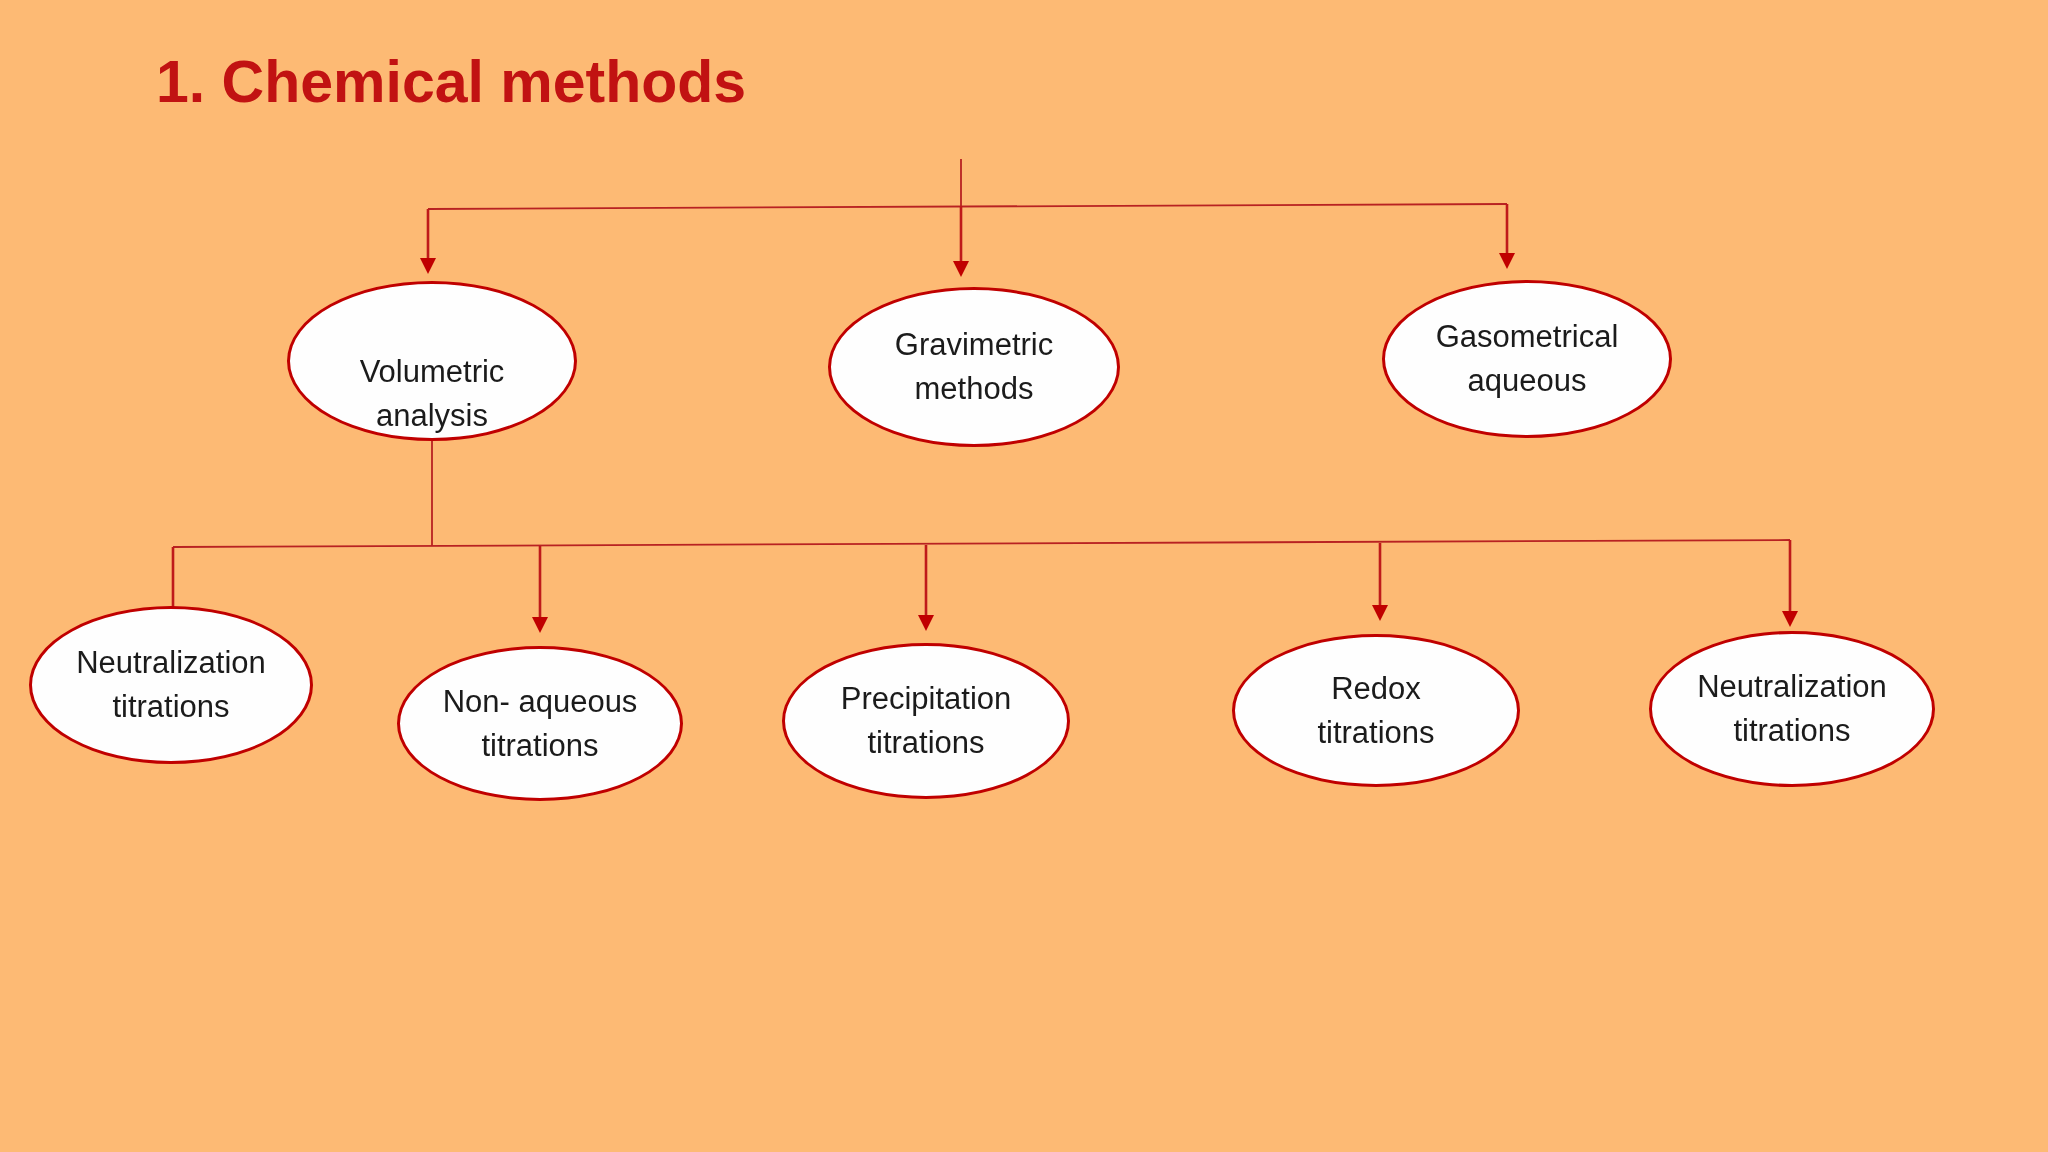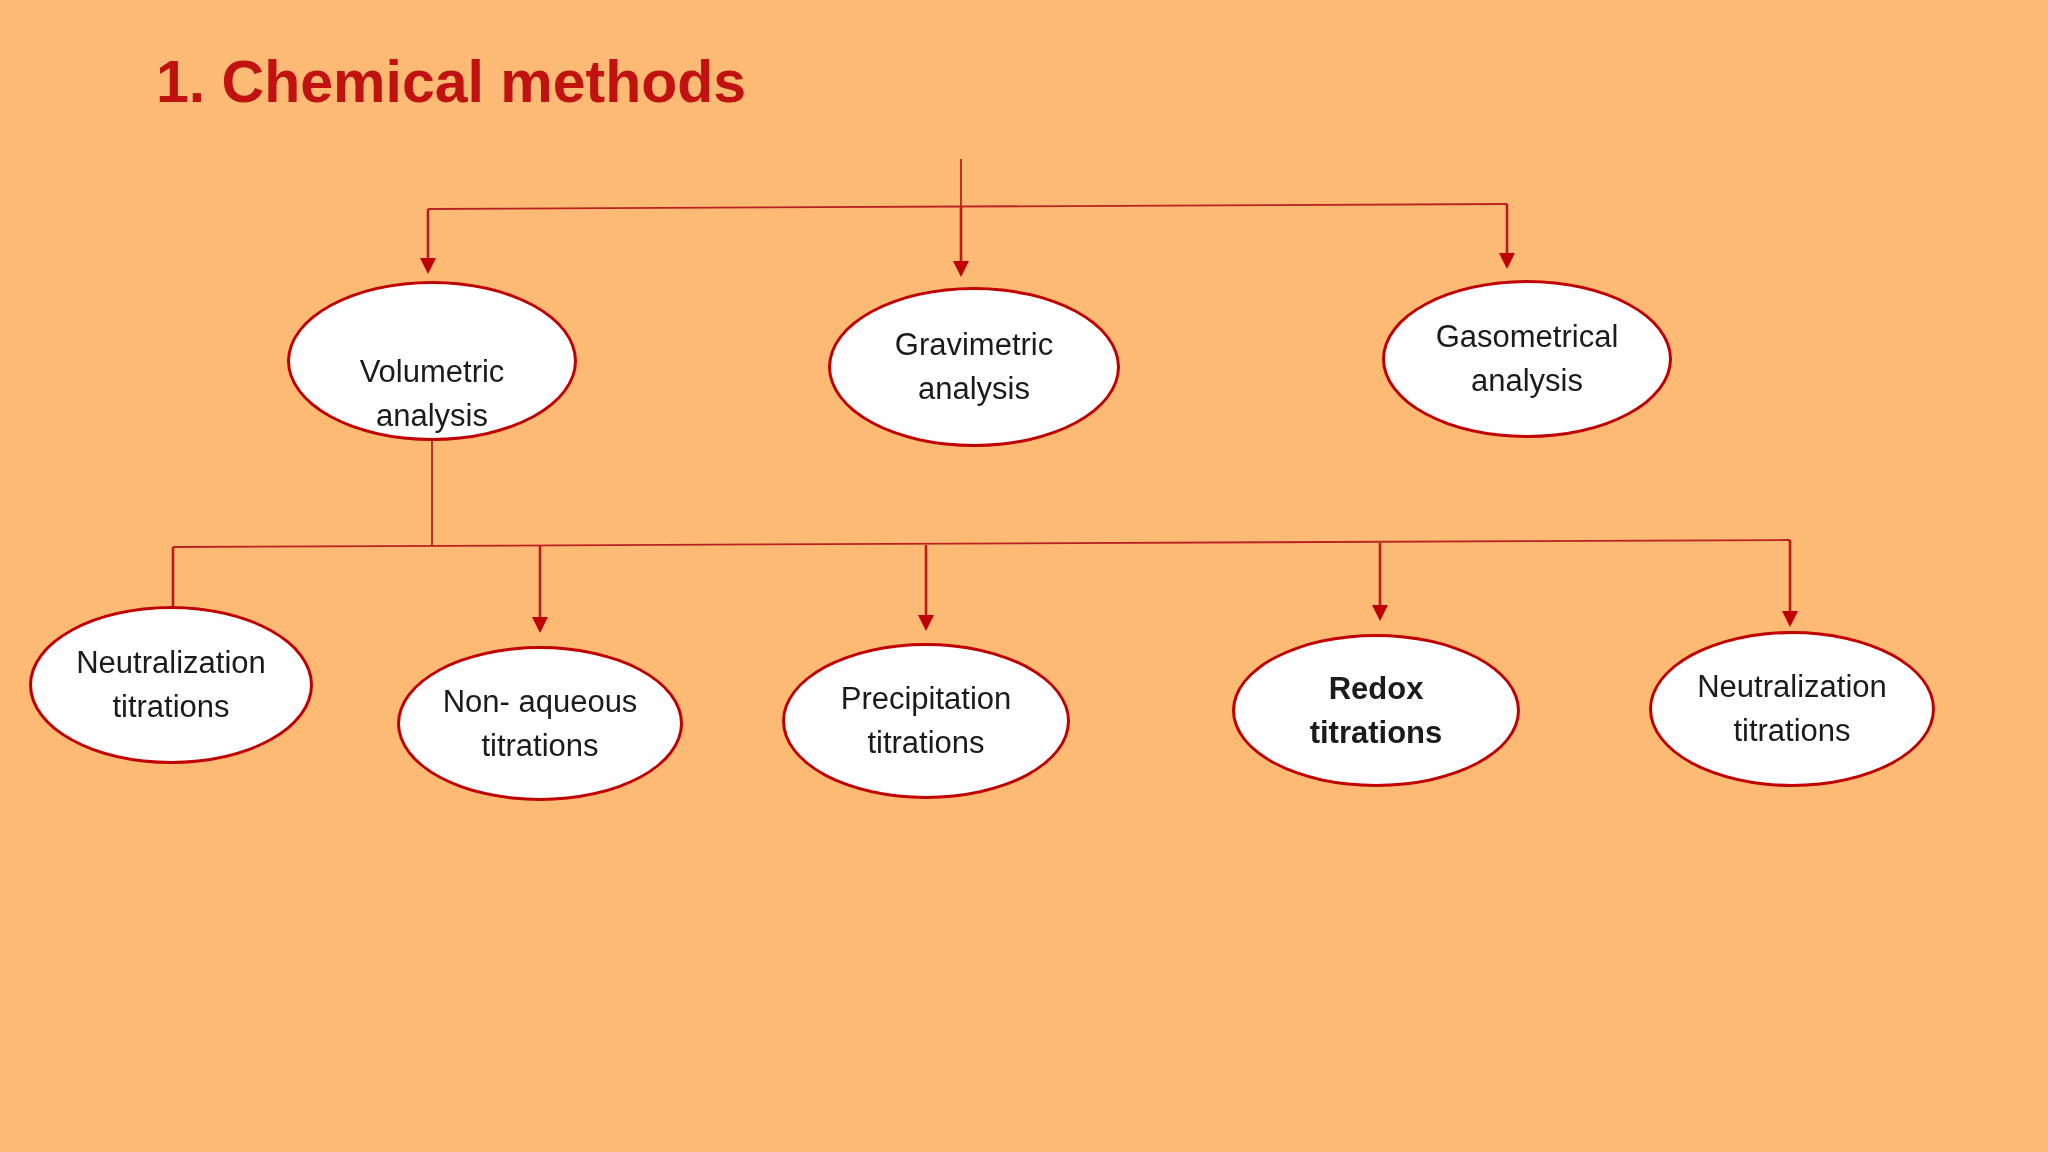--- a/index.html
+++ b/index.html
@@ -101,40 +101,40 @@
       </g>
     </g>
   </svg>
 
   <div class="node" style="left:287px; top:281px; width:290px; height:160px;align-items:flex-end;">
     <span class="node-label">Volumetric
 analysis</span>
   </div>
   <div class="node" style="left:828px; top:287px; width:292px; height:160px;">
     <span class="node-label">Gravimetric
-analysis</span>
+methods</span>
   </div>
   <div class="node" style="left:1382px; top:280px; width:290px; height:158px;">
     <span class="node-label">Gasometrical
-analysis</span>
+aqueous</span>
   </div>
 
   <div class="node" style="left:29px; top:606px; width:284px; height:158px;">
     <span class="node-label">Neutralization
 titrations</span>
   </div>
   <div class="node" style="left:397px; top:646px; width:286px; height:155px;">
     <span class="node-label">Non- aqueous
 titrations</span>
   </div>
   <div class="node" style="left:782px; top:643px; width:288px; height:156px;">
     <span class="node-label">Precipitation
 titrations</span>
   </div>
-  <div class="node" style="left:1232px; top:634px; width:288px; height:153px;font-weight:bold;">
+  <div class="node" style="left:1232px; top:634px; width:288px; height:153px;">
     <span class="node-label">Redox
 titrations</span>
   </div>
   <div class="node" style="left:1649px; top:631px; width:286px; height:156px;">
     <span class="node-label">Neutralization
 titrations</span>
   </div>
 
 </div>
 

